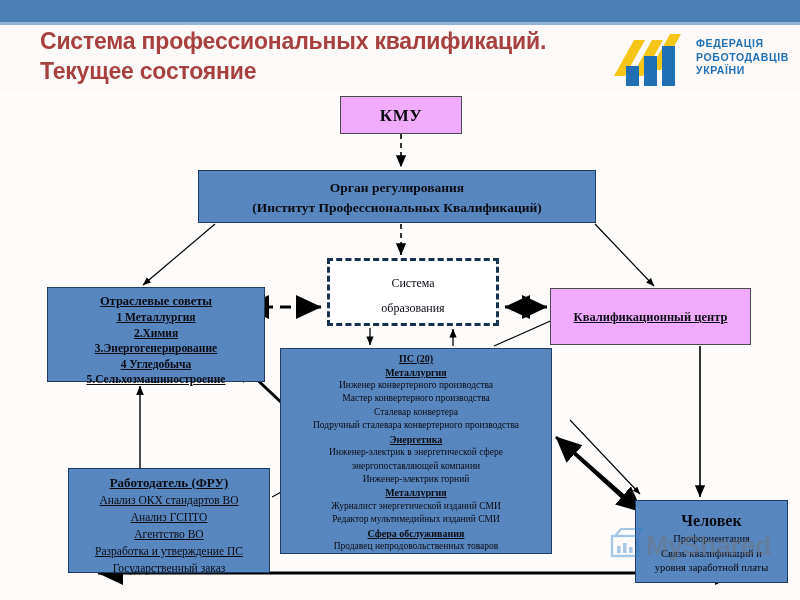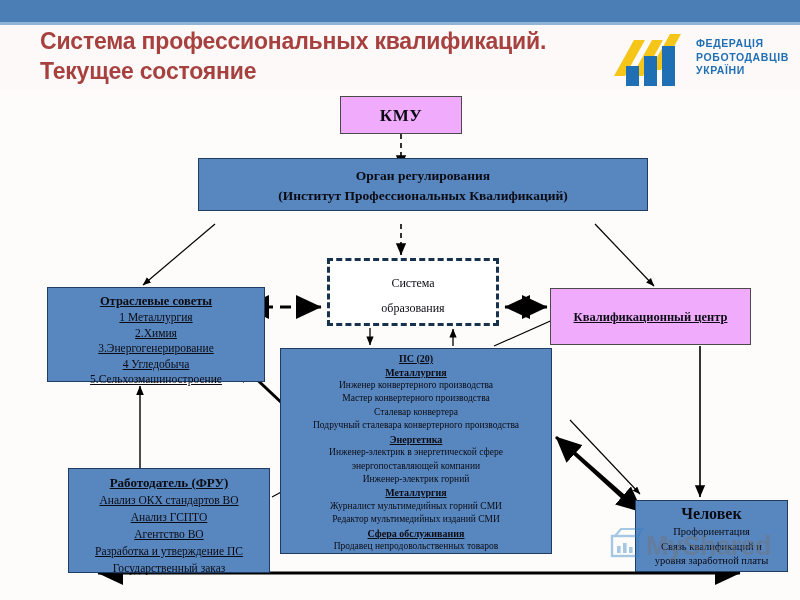--- a/index.html
+++ b/index.html
@@ -38,48 +38,48 @@
   .box{position:absolute;box-sizing:border-box;text-align:center;color:#0b0b14;}
   .box-blue{background:#5886be;border:1px solid #1f3d63;}
   .box-white{background:#f0abfc;border:1px solid #4a4a4a;}
   .box-dashed{background:#ffffff;border:3px dashed #16324f;}
 
   
   #kmu{left:340px;top:96px;width:122px;height:38px;}
   #kmu .lbl{font-size:17px;font-weight:bold;line-height:38px;letter-spacing:0.5px;}
 
   
-  #regulator{left:198px;top:158px;width:450px;height:53px;padding-top:7px;}
+  #regulator{left:198px;top:170px;width:398px;height:53px;padding-top:7px;}
   #regulator .l{font-size:13.5px;font-weight:bold;line-height:20px;}
 
   
   #education{left:327px;top:258px;width:172px;height:68px;padding-top:10px;}
   #education .l{font-size:12px;font-weight:normal;line-height:25px;}
 
   
   #councils{left:47px;top:287px;width:218px;height:95px;padding-top:5px;}
   #councils .h{font-size:12.5px;font-weight:bold;text-decoration:underline;line-height:17px;}
-  #councils .i{font-size:11.5px;text-decoration:underline;line-height:15.5px;}
+  #councils .i{font-size:11.5px;text-decoration:underline;line-height:15.5px;font-weight:bold;}
 
   
   #qcenter{left:550px;top:288px;width:201px;height:57px;}
   #qcenter .l{font-size:12.5px;font-weight:bold;text-decoration:underline;line-height:57px;}
 
   
   #psbox{left:280px;top:348px;width:272px;height:206px;padding-top:3px;}
   #psbox .h{font-size:10px;font-weight:bold;text-decoration:underline;line-height:13.5px;}
   #psbox .i{font-size:9.5px;line-height:13.4px;}
 
   
   #employer{left:68px;top:468px;width:202px;height:105px;padding-top:4px;}
   #employer .h{font-size:13px;font-weight:bold;text-decoration:underline;line-height:19px;}
   #employer .i{font-size:11.5px;text-decoration:underline;line-height:17px;}
 
   
-  #human{left:635px;top:500px;width:153px;height:72px;padding-top:1px;}
+  #human{left:635px;top:500px;width:153px;height:83px;padding-top:8px;}
   #human .h{font-size:16px;font-weight:bold;line-height:23px;}
   #human .i{font-size:10.5px;line-height:14.5px;}
 
   svg.edges{position:absolute;left:0;top:0;width:800px;height:600px;pointer-events:none;}
 
   
   .wm{position:absolute;left:608px;top:523px;width:190px;height:48px;opacity:.42;}
   .wm-txt{
     position:absolute;left:38px;top:8px;
     font-family:"Liberation Sans",sans-serif;
@@ -209,21 +209,21 @@
     <div class="i">Мастер конвертерного производства</div>
     <div class="i">Сталевар конвертера</div>
     <div class="i">Подручный сталевара конвертерного производства</div>
 
     <div class="h">Энергетика</div>
     <div class="i">Инженер-электрик в энергетической сфере</div>
     <div class="i">энергопоставляющей компании</div>
     <div class="i">Инженер-электрик горний</div>
 
     <div class="h">Металлургия</div>
-    <div class="i">Журналист мультимедийных горний СМИ</div>
+    <div class="i">Журналист энергетической изданий СМИ</div>
     <div class="i">Редактор мультимедийных изданий СМИ</div>
 
     <div class="h">Сфера обслуживания</div>
     <div class="i">Продавец непродовольственных товаров</div>
   </div>
 
   <div class="box box-blue" id="employer">
     <div class="h">Работодатель (ФРУ)</div>
     <div class="i">Анализ ОКХ стандартов ВО</div>
     <div class="i">Анализ ГСПТО</div>

